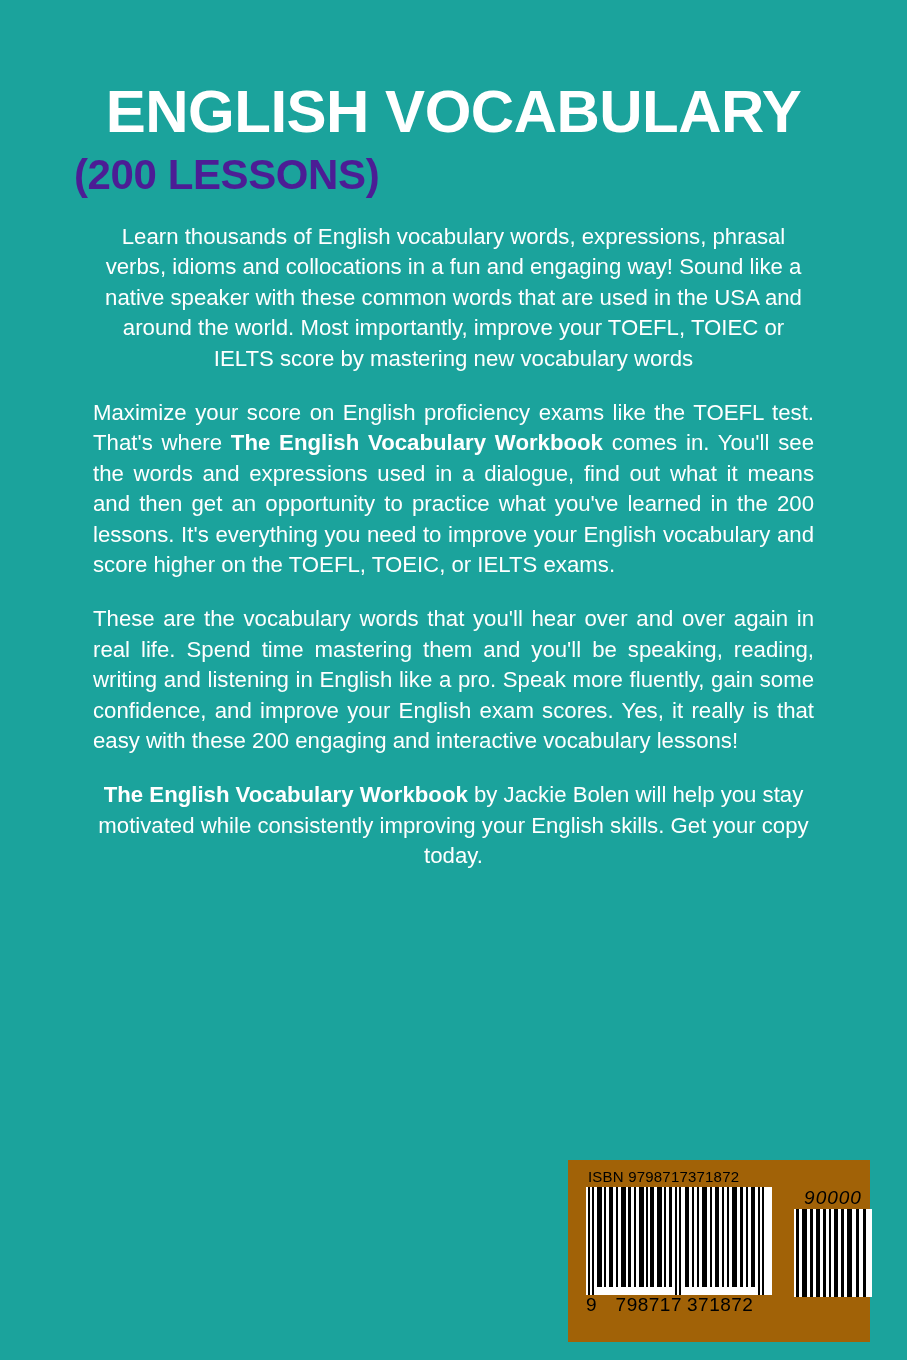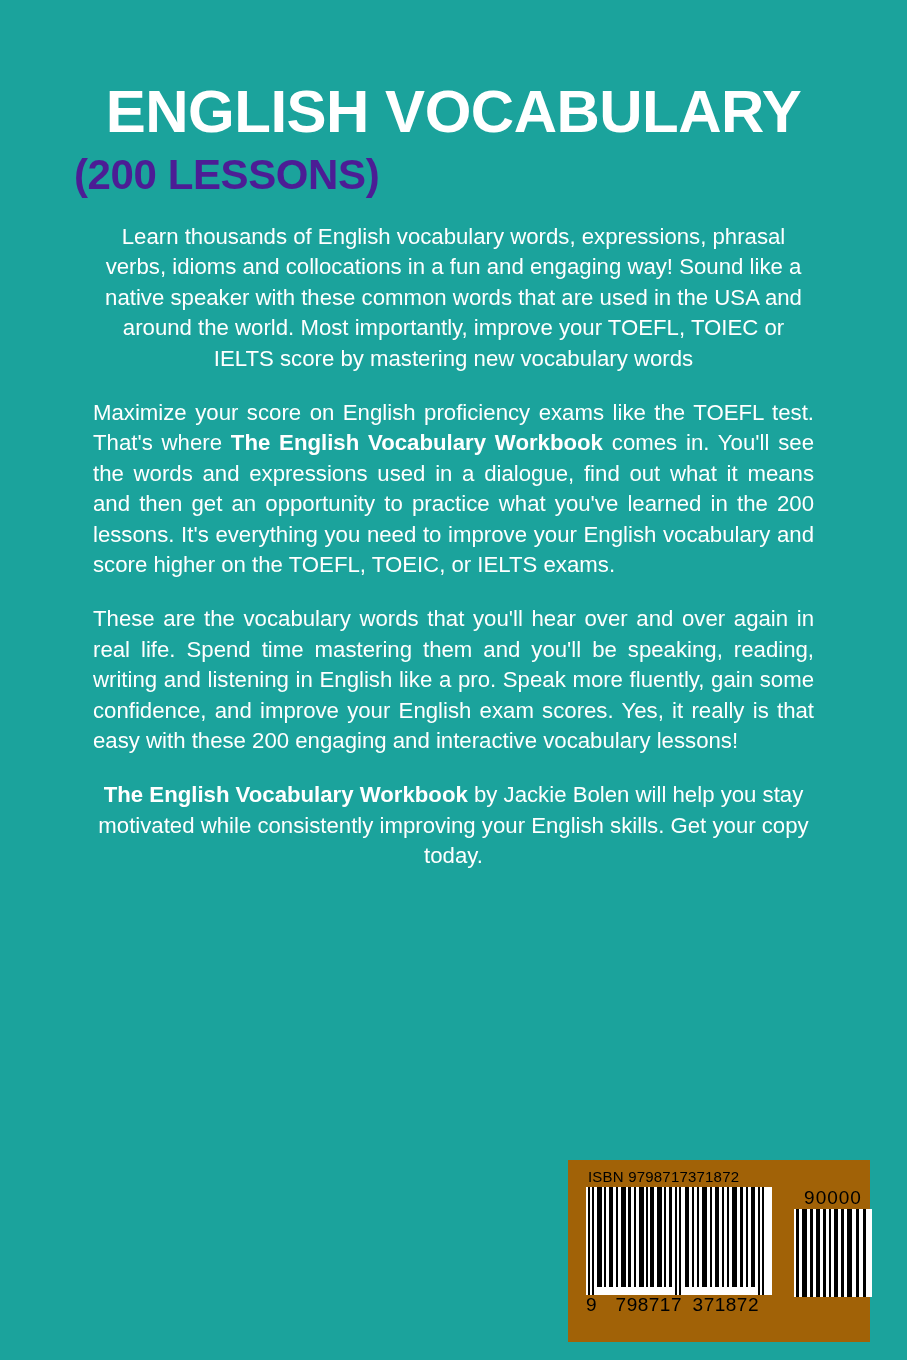--- a/index.html
+++ b/index.html
@@ -123,35 +123,36 @@
     font-family: "Liberation Sans", sans-serif;
     font-size: 19px;
     color: #000;
     width: 186px;
     margin-top: -1px;
     letter-spacing: 0.5px;
   }
 
   .d-first { width: 16px; text-align: left; }
   .d-left  { width: 72px; text-align: right; margin-left: 8px; }
-  .d-right { width: 72px; text-align: right; margin-left: 5px; }
+  .d-right { width: 72px; text-align: left; margin-left: 5px; }
 
   .addon {
     margin-left: 22px;
     width: 78px;
   }
 
   .addon-digits {
     font-family: "Liberation Sans", sans-serif;
     font-size: 19px;
     color: #000;
     text-align: center;
     letter-spacing: 1px;
     height: 22px;
     line-height: 22px;
+    font-style: italic;
   }
 
   .addon-bars {
     width: 78px;
     height: 88px;
     display: block;
   }
 </style>
 </head>
 <body>

